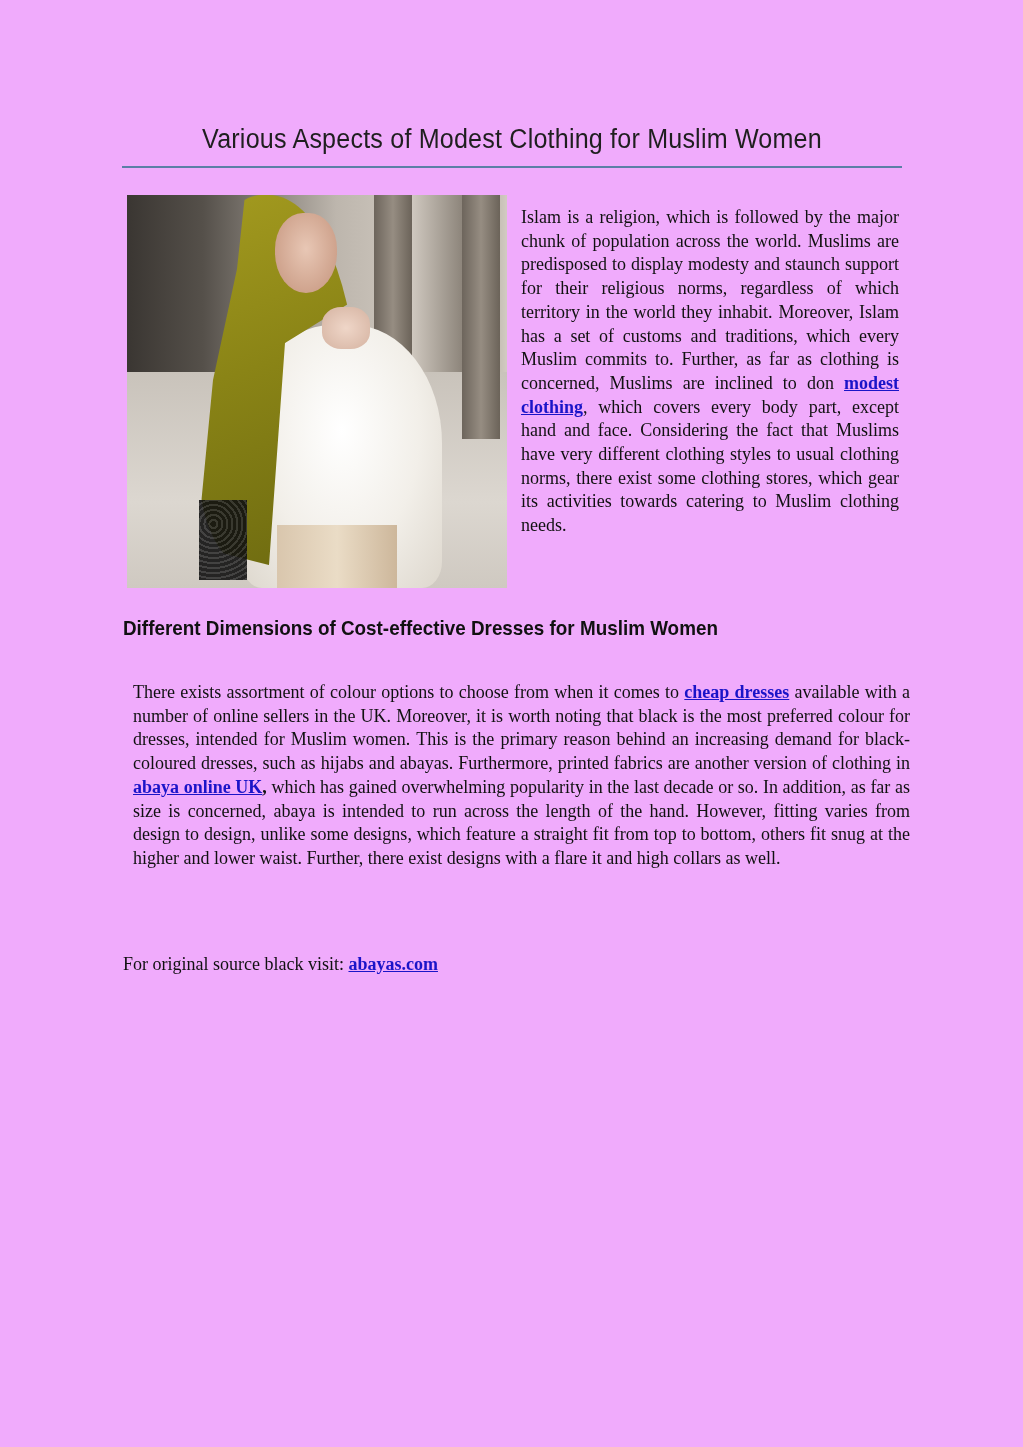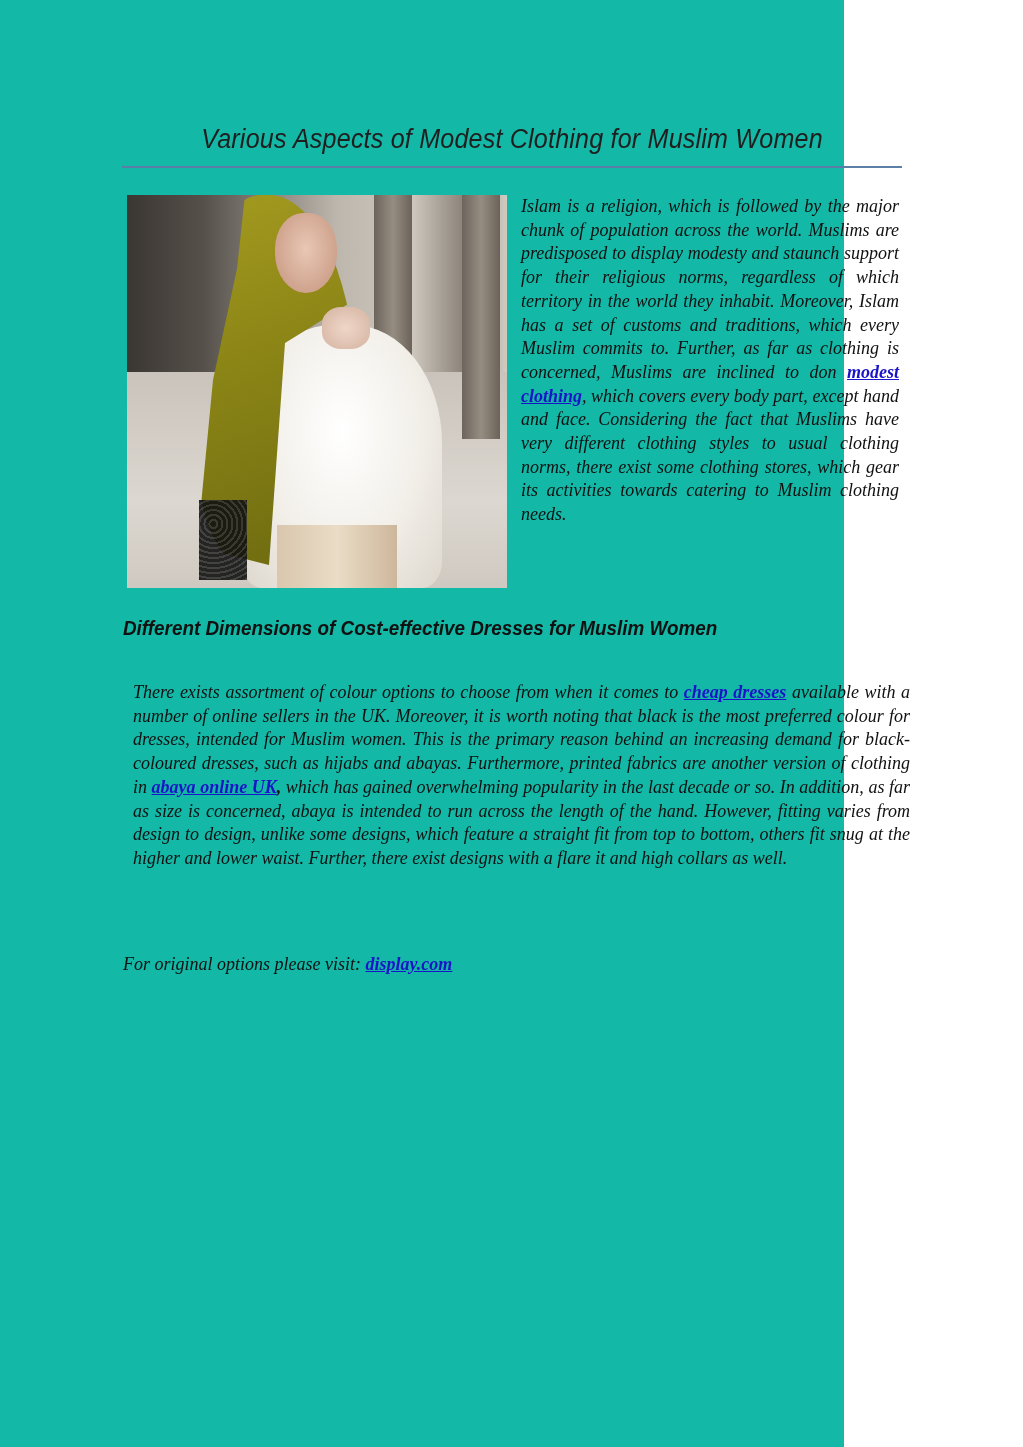--- a/index.html
+++ b/index.html
@@ -1,17 +1,17 @@
 <!DOCTYPE html>
 <html><head>
 <meta charset="utf-8">
 <style>
   html, body { margin: 0; padding: 0; background: #ffffff; }
   body { width: 1023px; height: 1447px; position: relative; overflow: hidden; }
-  .page { position: absolute; left: 0; top: 0; width: 844px; height: 1447px; background: #14b8a6; font-style: italic; }
+  .page { position: absolute; left: 0; top: 0; width: 1023px; height: 1447px; background: #f0abfc; }
 
   .title {
     position: absolute; left: 122px; top: 124px; width: 780px;
     text-align: center;
     font-family: "Liberation Sans", "DejaVu Sans", sans-serif;
     font-size: 27px; color: #1f1f1f; letter-spacing: 0.2px;
     transform: scaleX(0.93); transform-origin: center;
     margin: 0; font-weight: normal;
   }
   .title-rule {
@@ -59,21 +59,21 @@
     border-radius: 45% 45% 50% 50%;
     background: radial-gradient(ellipse at 50% 45%, #e8c7b5 0%, #cfa38d 70%, #9c7565 100%);
   }
   .hero-image .hand {
     position: absolute; left: 195px; top: 112px; width: 48px; height: 42px;
     border-radius: 40%;
     background: radial-gradient(ellipse, #efd6c8, #d5b3a1);
   }
 
   .intro {
-    position: absolute; left: 521px; top: 195px; width: 378px;
+    position: absolute; left: 521px; top: 206px; width: 378px;
     font-family: "Liberation Serif", "DejaVu Serif", serif;
     font-size: 18px; line-height: 23.7px; color: #111;
     text-align: justify; margin: 0;
   }
 
   .section-heading {
     position: absolute; left: 123px; top: 616px; width: 780px;
     font-family: "Liberation Sans", "DejaVu Sans", sans-serif;
     font-size: 20.5px; font-weight: bold; color: #111;
     margin: 0; transform: scaleX(0.92); transform-origin: left;
@@ -114,15 +114,15 @@
     <div class="face"></div>
     <div class="hand"></div>
   </div>
 
   <p class="intro"><span> Islam is a religion, which is followed by the major chunk of population across the world. Muslims are predisposed to display modesty and staunch support for their religious norms, regardless of which territory in the world they inhabit. Moreover, Islam has a set of customs and traditions, which every Muslim commits to. Further, as far as clothing is concerned, Muslims are inclined to don </span><a class="doc-link" href="#">modest clothing</a><span>, which covers every body part, except hand and face. Considering the fact that Muslims have very different clothing styles to usual clothing norms, there exist some clothing stores, which gear its activities towards catering to Muslim clothing needs.</span></p>
 
   <h2 class="section-heading">Different Dimensions of Cost-effective Dresses for Muslim Women</h2>
 
   <p class="body-para"><span>There exists assortment of colour options to choose from when it comes to </span><a class="doc-link" href="#">cheap dresses</a><span> available with a number of online sellers in the UK. Moreover, it is worth noting that black is the most preferred colour for dresses, intended for Muslim women. This is the primary reason behind an increasing demand for black-coloured dresses, such as hijabs and abayas. Furthermore, printed fabrics are another version of clothing in </span><a class="doc-link" href="#">abaya online UK</a><b>,</b><span> which has gained overwhelming popularity in the last decade or so. In addition, as far as size is concerned, abaya is intended to run across the length of the hand. However, fitting varies from design to design, unlike some designs, which feature a straight fit from top to bottom, others fit snug at the higher and lower waist. Further, there exist designs with a flare it and high collars as well.</span></p>
 
-  <p class="source-line"><span>For original options please visit: </span><a class="doc-link" href="#">display.com</a></p>
+  <p class="source-line"><span>For original source black visit: </span><a class="doc-link" href="#">abayas.com</a></p>
 
 </div>
 
 </body></html>

